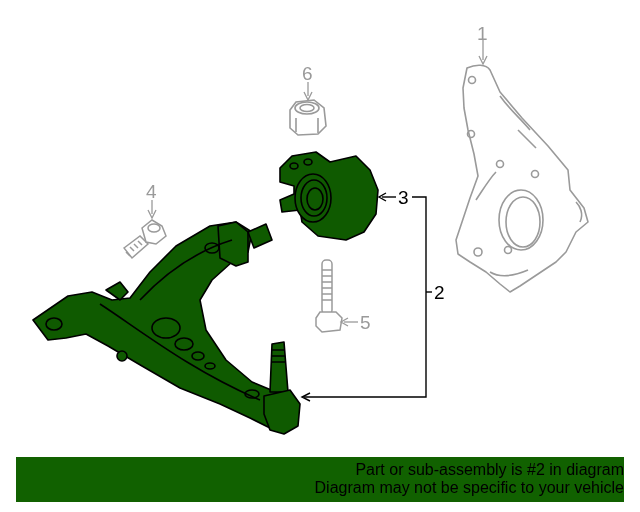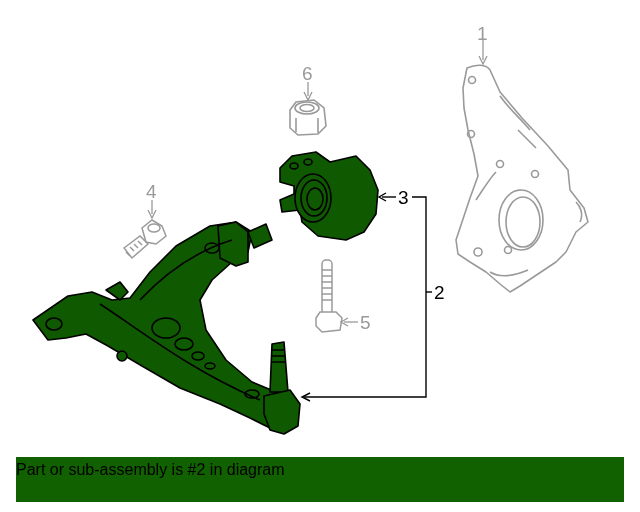--- a/index.html
+++ b/index.html
@@ -3,21 +3,21 @@
 <meta charset="utf-8">
 <style>
   html, body { margin:0; padding:0; background:#ffffff; }
   body { width:640px; height:512px; position:relative; overflow:hidden; font-family:"Liberation Sans", sans-serif; }
   #diagram { position:absolute; left:0; top:0; width:640px; height:455px; }
   .callout { font-family:"Liberation Sans", sans-serif; font-size:19px; }
   .callout-grey { fill:#9a9a9a; }
   .callout-black { fill:#000; }
   #banner {
     position:absolute; left:16px; top:457px; width:608px; height:45px;
-    background:#116100; color:#000; text-align:left;
+    background:#116100; color:#000; text-align:right;
     font-size:16px; line-height:18px; padding-top:4px; box-sizing:border-box;
   }
   #banner div { white-space:nowrap; }
 </style>
 </head>
 <body>
 
 <svg id="diagram" viewBox="0 0 640 455" xmlns="http://www.w3.org/2000/svg">
 
   <g fill="none" stroke="#9a9a9a" stroke-width="1.6" stroke-linejoin="round">
@@ -106,13 +106,14 @@
   <text class="callout callout-grey" x="477" y="40">1</text>
   <text class="callout callout-black" x="434" y="299">2</text>
   <text class="callout callout-black" x="398" y="204">3</text>
   <text class="callout callout-grey" x="146" y="198">4</text>
   <text class="callout callout-grey" x="360" y="329">5</text>
   <text class="callout callout-grey" x="302" y="80">6</text>
 </svg>
 
 <div id="banner">
   <div>Part or sub-assembly is #2 in diagram</div>
+  <div>Diagram may not be specific to your vehicle</div>
 </div>
 
 </body></html>

